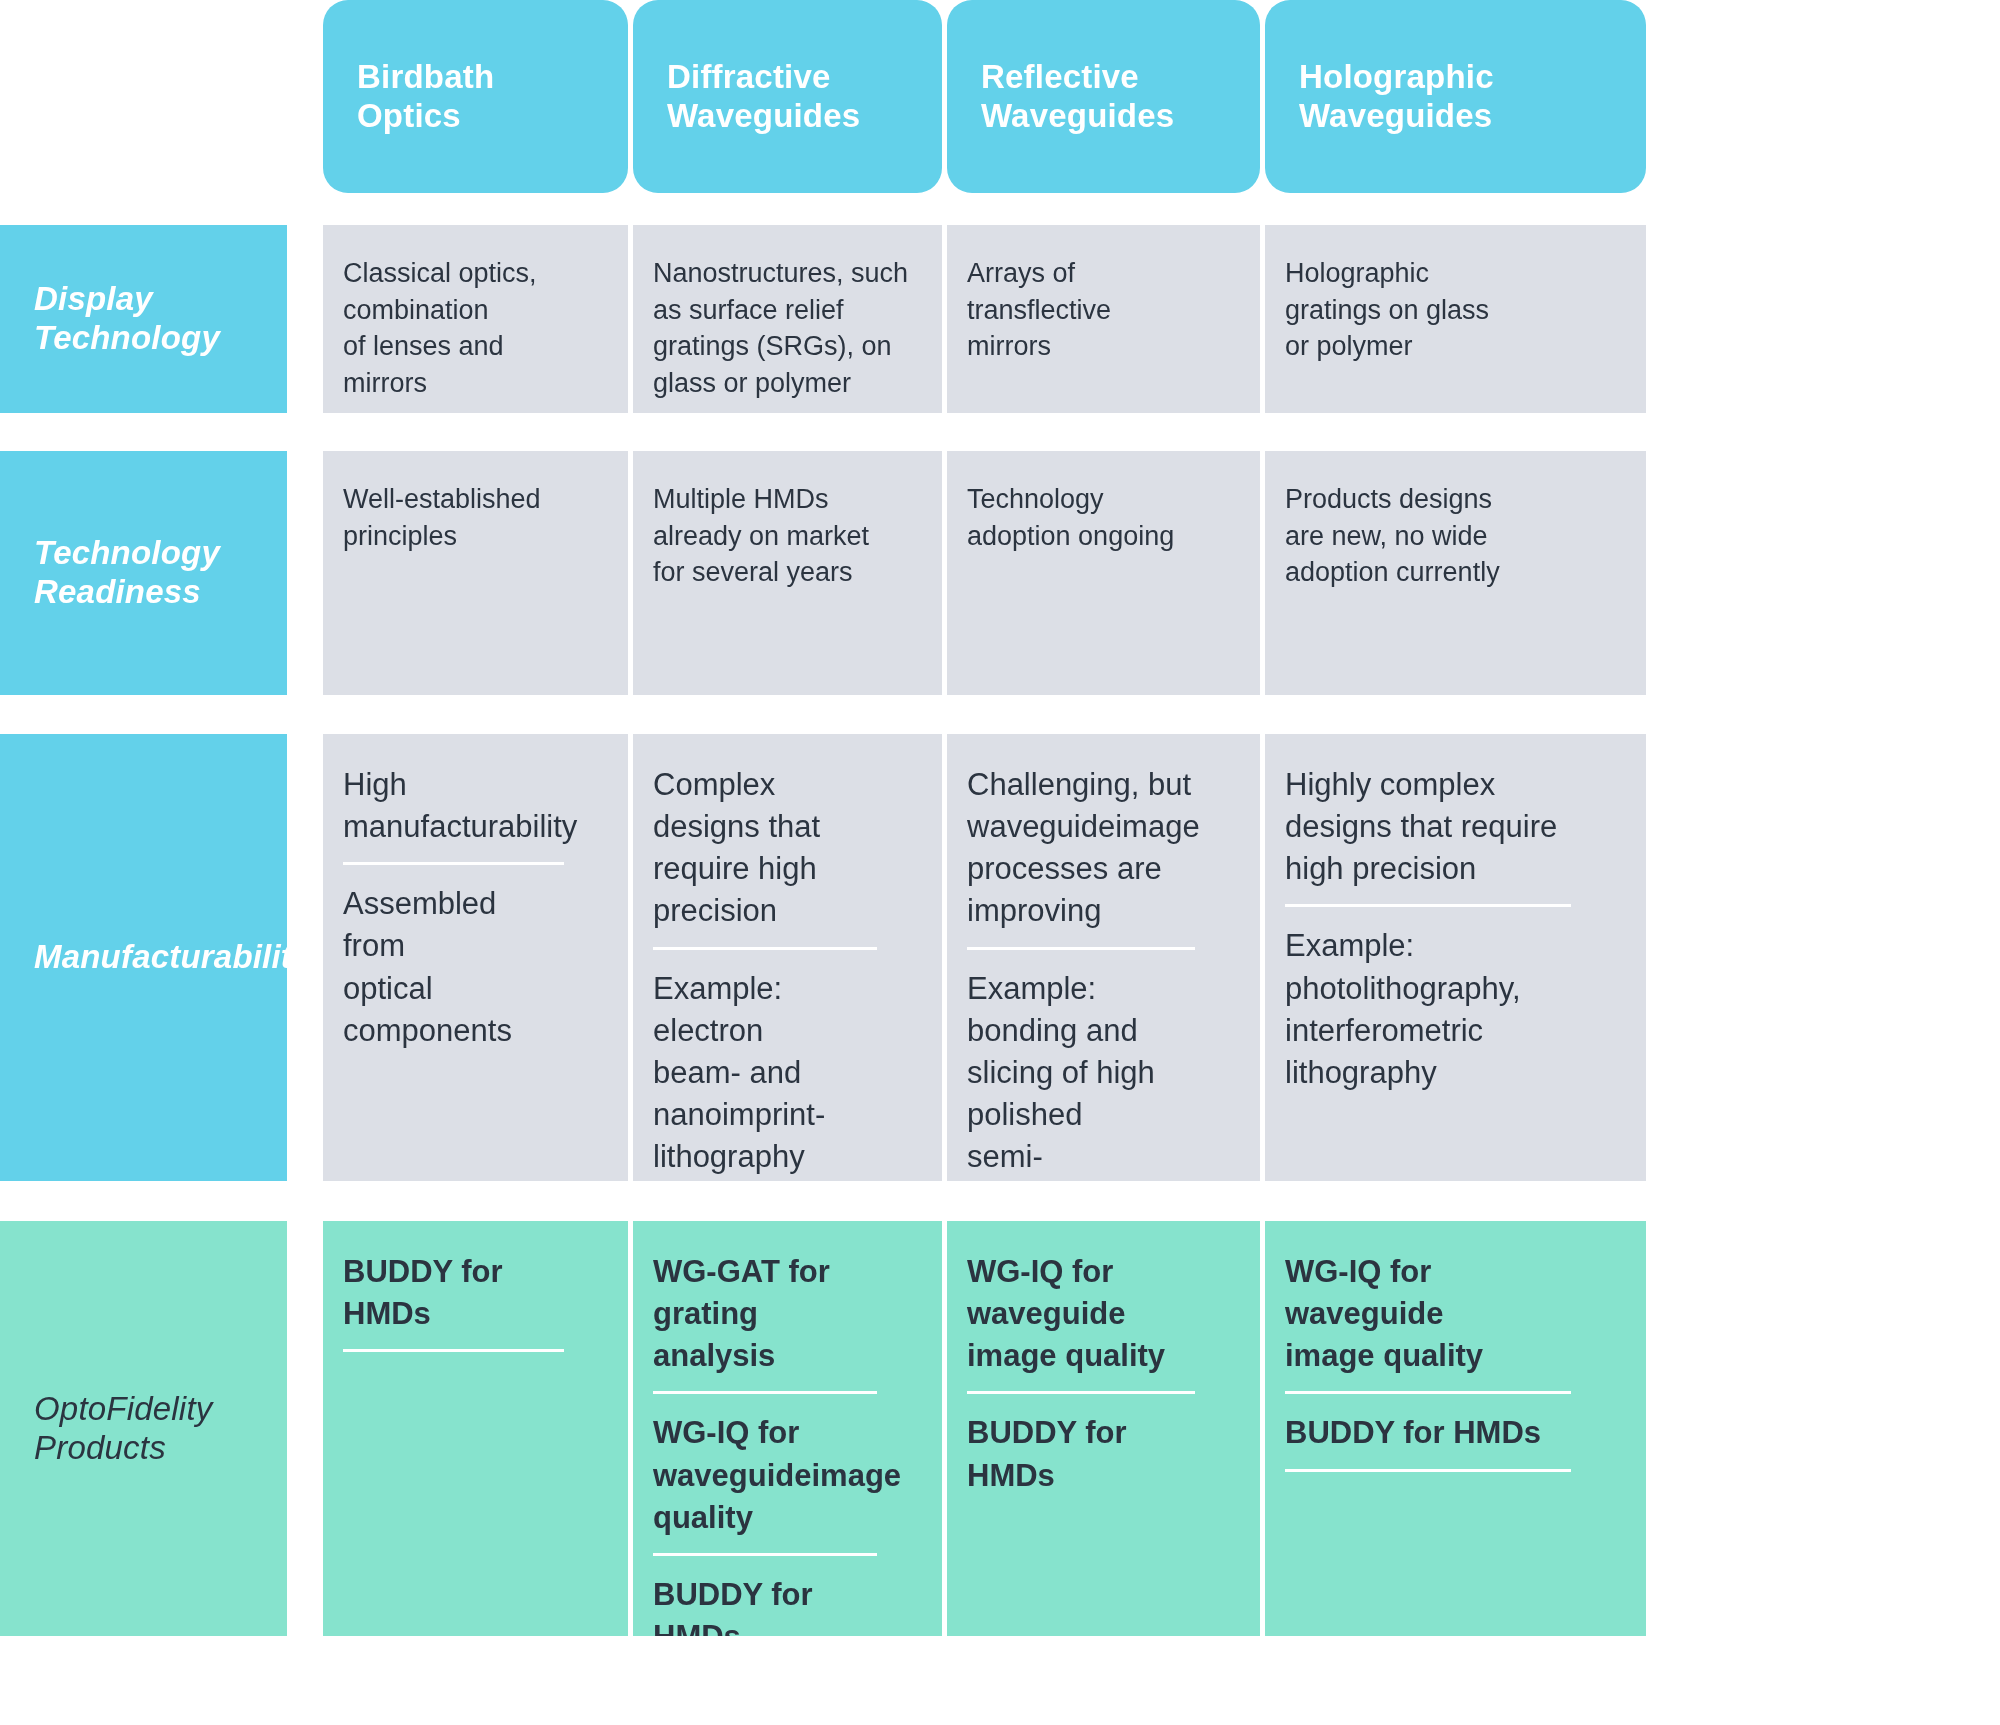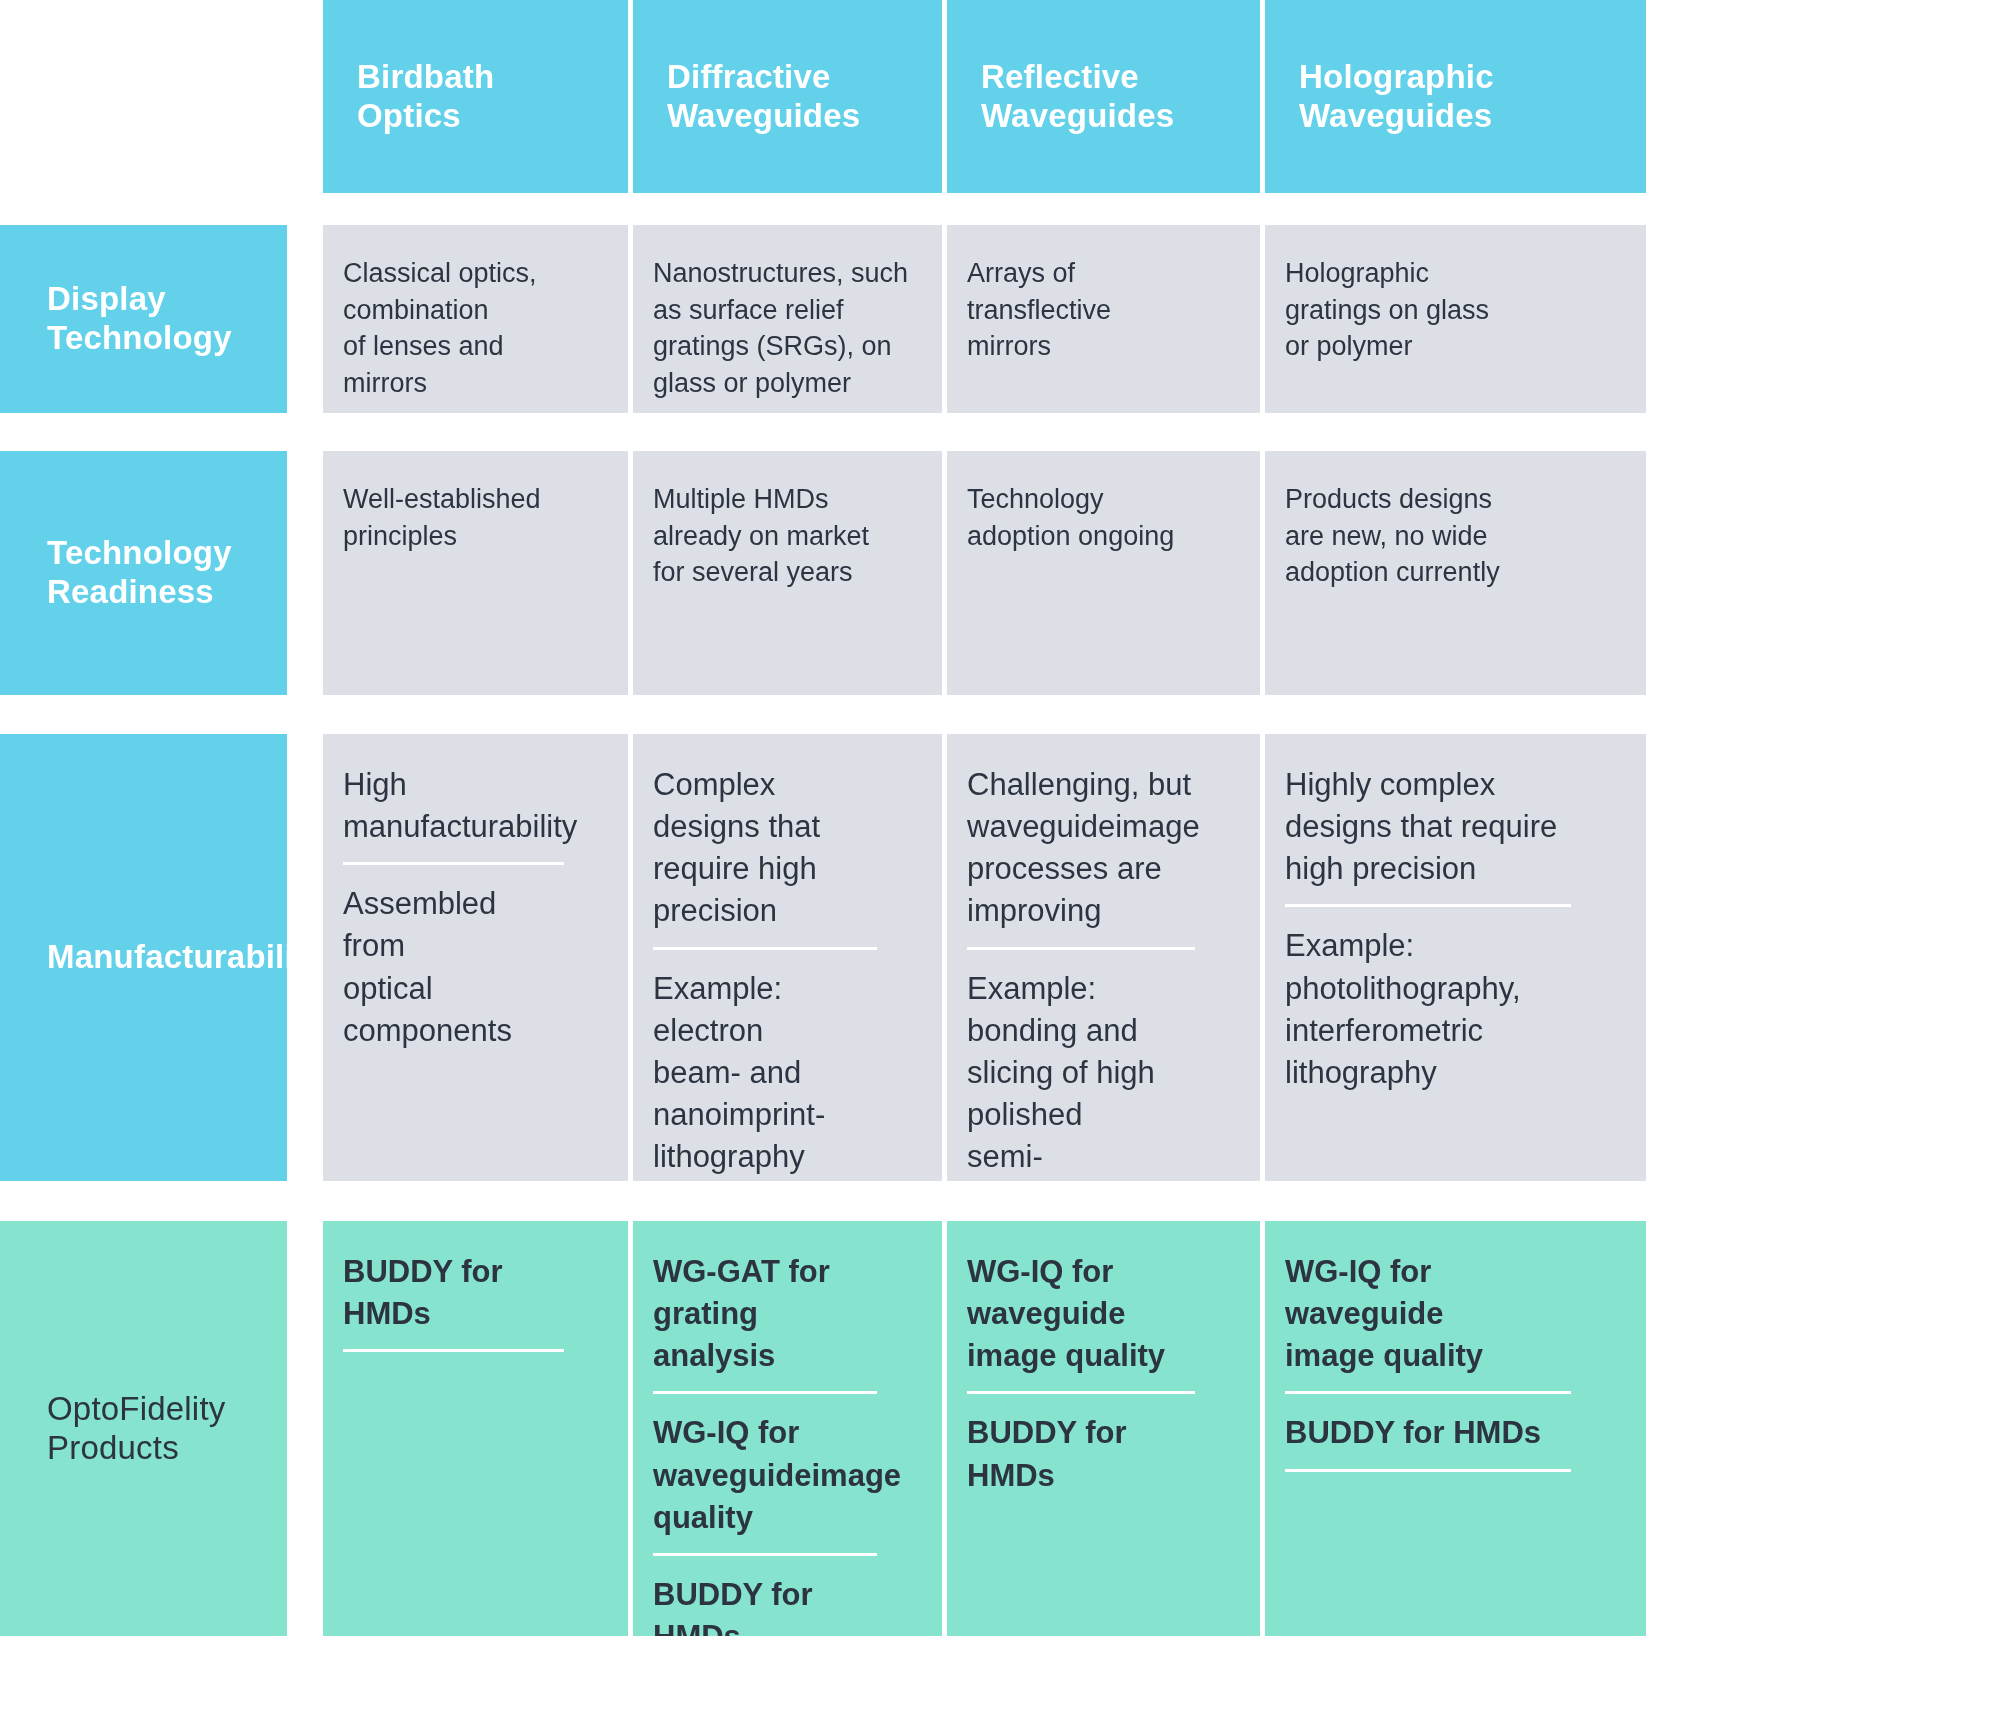--- a/index.html
+++ b/index.html
@@ -27,35 +27,37 @@
   .cell {
     box-sizing: border-box;
     overflow: hidden;
   }
 
   .head-cell {
     background: #63d1ea;
     display: flex;
     align-items: center;
     padding: 0 34px;
+    border-radius: 25px;
   }
   .head-label {
     color: #ffffff;
     font-size: 33px;
     font-weight: bold;
     line-height: 1.17;
     letter-spacing: 0.2px;
     white-space: pre-line;
   }
 
   .rowlabel-cell {
     background: #63d1ea;
     display: flex;
     align-items: center;
-    padding: 0 47px;
+    padding: 0 34px;
+    font-style: italic;
   }
   .rowlabel-cell.green {
     background: #86e3cd;
   }
   .rowlabel {
     color: #ffffff;
     font-size: 33px;
     font-weight: bold;
     line-height: 1.17;
     letter-spacing: 0.2px;

